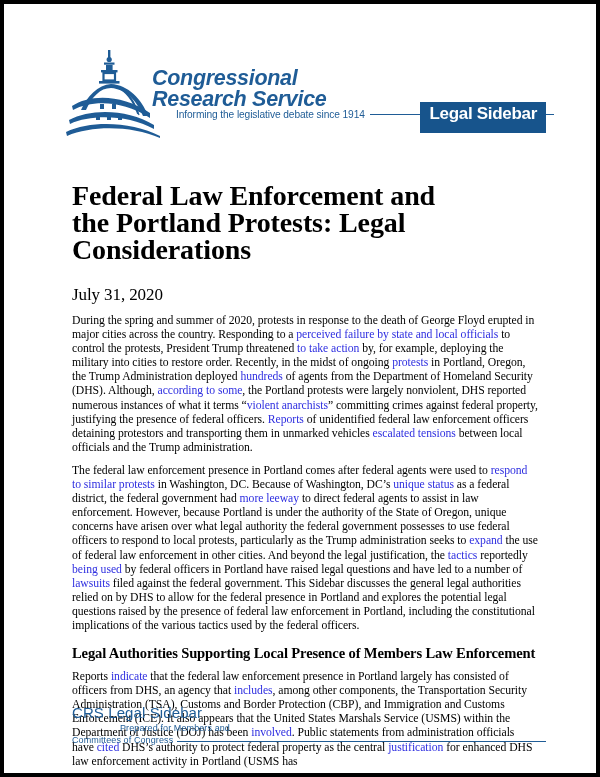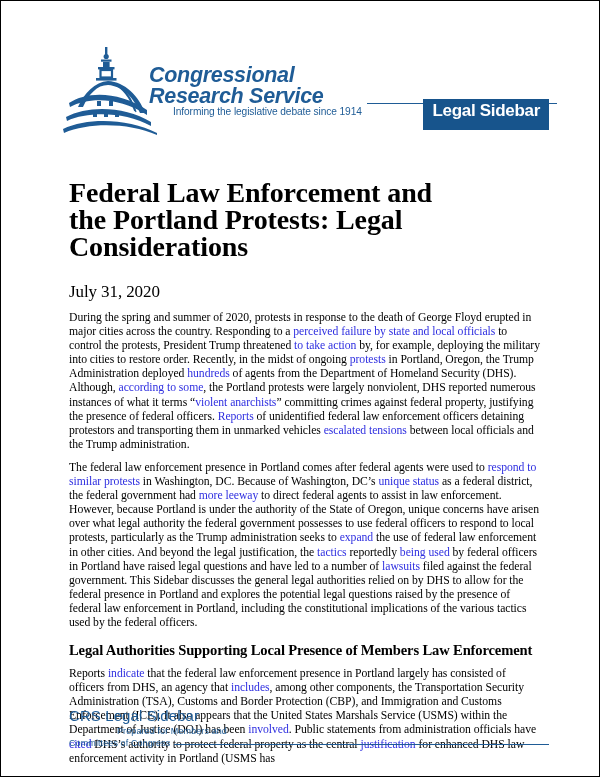--- a/index.html
+++ b/index.html
@@ -12,21 +12,21 @@
     height: 777px;
     overflow: hidden;
     font-family: "Liberation Serif", serif;
     color: #000000;
   }
   .page {
     position: relative;
     width: 600px;
     height: 777px;
     box-sizing: border-box;
-    border: 1px solid #000000;
+    border: 4px solid #000000;
     background: #ffffff;
   }
 
   
   .header {
     position: relative;
     height: 110px;
     margin: 38px 52px 0 62px;
   }
   .logo-wrap {
@@ -66,20 +66,21 @@
     letter-spacing: -0.1px;
     margin-top: 3px;
     white-space: nowrap;
   }
   .tagline-row {
     position: absolute;
     left: 86px;
     top: 64px;
     right: -10px;
     display: flex;
+    align-items: center;
     padding-left: 24px;
   }
   .tagline-rule {
     flex: 1;
     height: 1px;
     background: #1f5c96;
     margin-left: 5px;
     margin-bottom: -2px;
   }
   .sidebar-badge {

